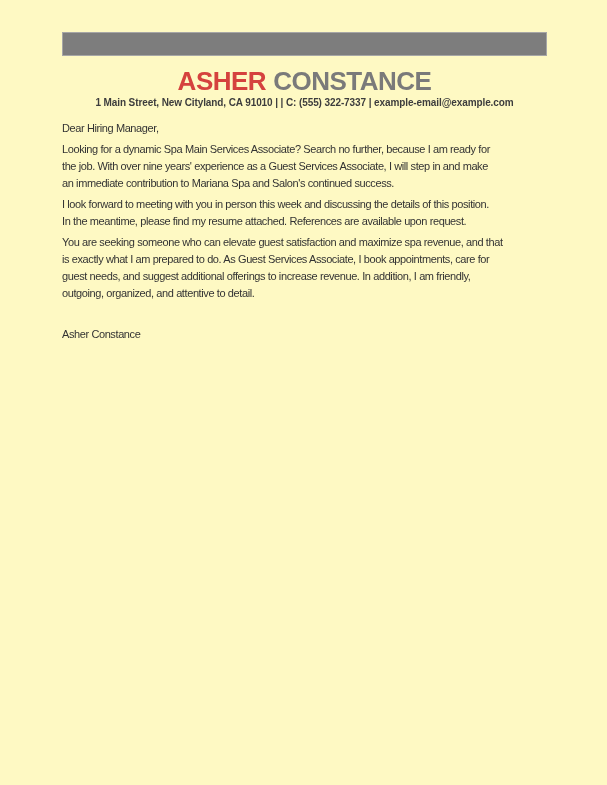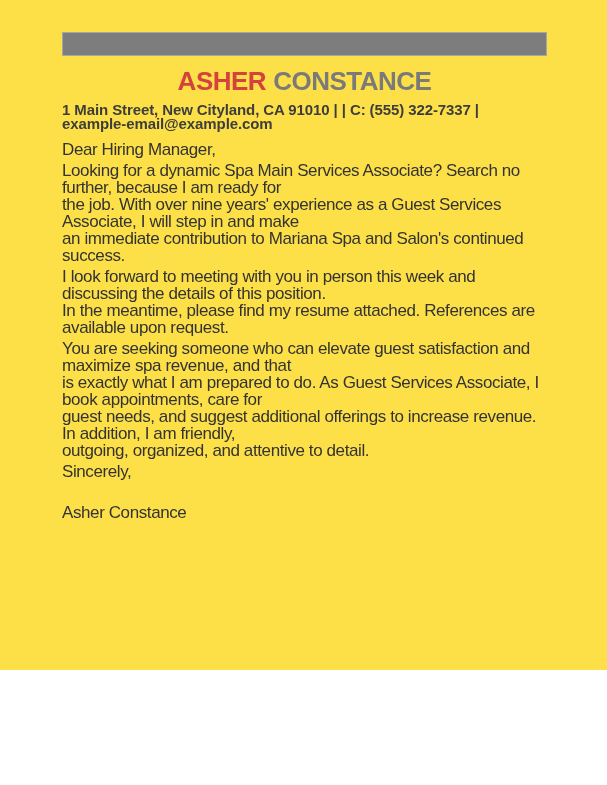--- a/index.html
+++ b/index.html
@@ -3,22 +3,22 @@
 <meta charset="utf-8">
 <style>
   html, body {
     margin: 0;
     padding: 0;
     background: #ffffff;
   }
   .page {
     position: relative;
     width: 607px;
-    height: 670px;
-    background: #fde047;
+    height: 785px;
+    background: #fef9c3;
     box-sizing: border-box;
     padding: 0 60px 12px 62px;
     overflow: hidden;
     font-family: "Liberation Sans", sans-serif;
     color: #333333;
   }
   .top-bar {
     margin-top: 32px;
     height: 24px;
     background: #7d7d7d;
@@ -30,30 +30,31 @@
     text-align: center;
     font-size: 26px;
     line-height: 30px;
     font-weight: bold;
     letter-spacing: -0.5px;
     white-space: nowrap;
   }
   .name .first { color: #d5423e; }
   .name .last  { color: #7a7a7a; margin-left: 7px; }
   .contact {
-    margin-top: 7px;
-    font-size: 15px;
+    margin-top: 0;
+    text-align: center;
+    font-size: 10px;
     line-height: 14px;
     font-weight: bold;
     letter-spacing: -0.1px;
     color: #3d3d3d;
   }
   .letter-body p {
     margin: 4px 0 0 0;
-    font-size: 17px;
+    font-size: 11px;
     line-height: 17px;
     letter-spacing: -0.4px;
     white-space: pre-line;
     color: #333333;
   }
   .letter-body .salutation { margin-top: 10px; }
   .letter-body .signature  { margin-top: 24px; }
 </style>
 </head>
 <body>
@@ -76,18 +77,17 @@
 an immediate contribution to Mariana Spa and Salon's continued success.</p>
 
     <p class="paragraph">I look forward to meeting with you in person this week and discussing the details of this position.
 In the meantime, please find my resume attached. References are available upon request.</p>
 
     <p class="paragraph">You are seeking someone who can elevate guest satisfaction and maximize spa revenue, and that
 is exactly what I am prepared to do. As Guest Services Associate, I book appointments, care for
 guest needs, and suggest additional offerings to increase revenue. In addition, I am friendly,
 outgoing, organized, and attentive to detail.</p>
 
-    <p class="closing">Sincerely,</p>
 
     <p class="signature">Asher Constance</p>
   </div>
 
 </div>
 
 </body></html>

